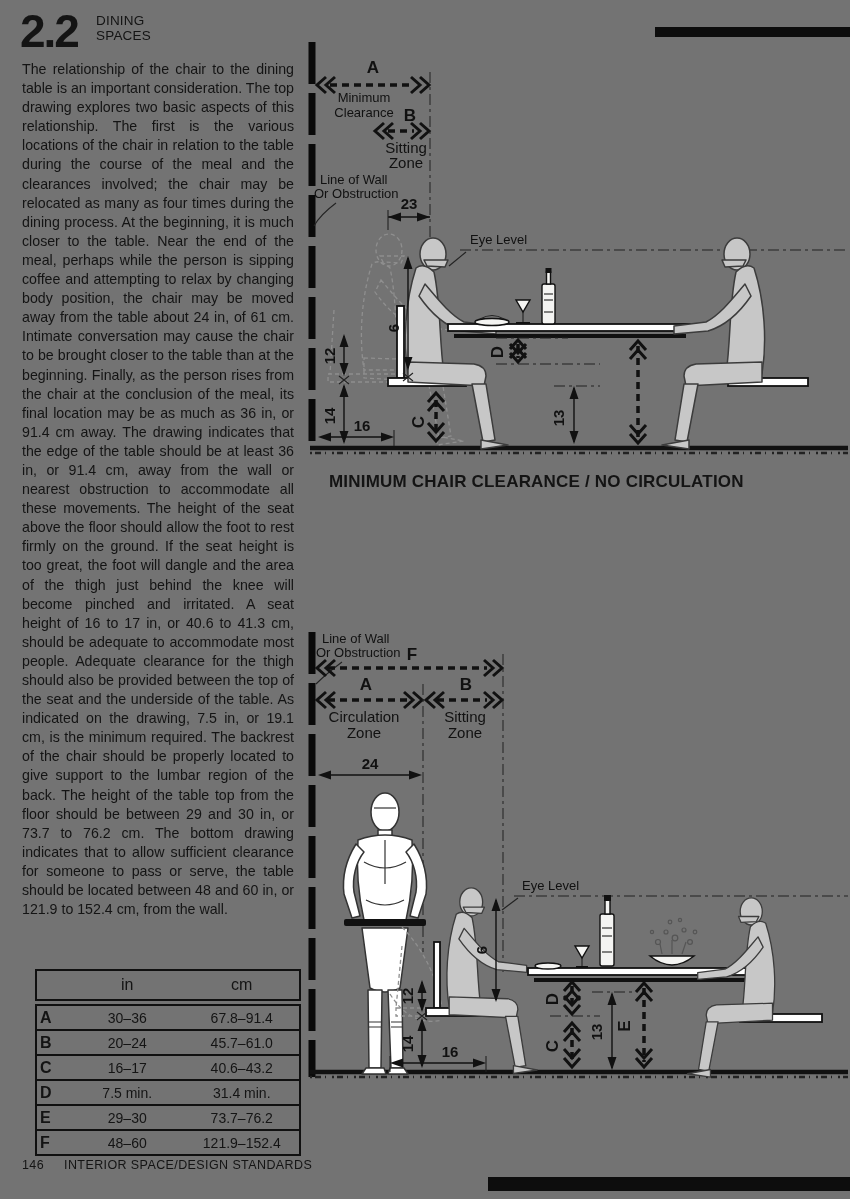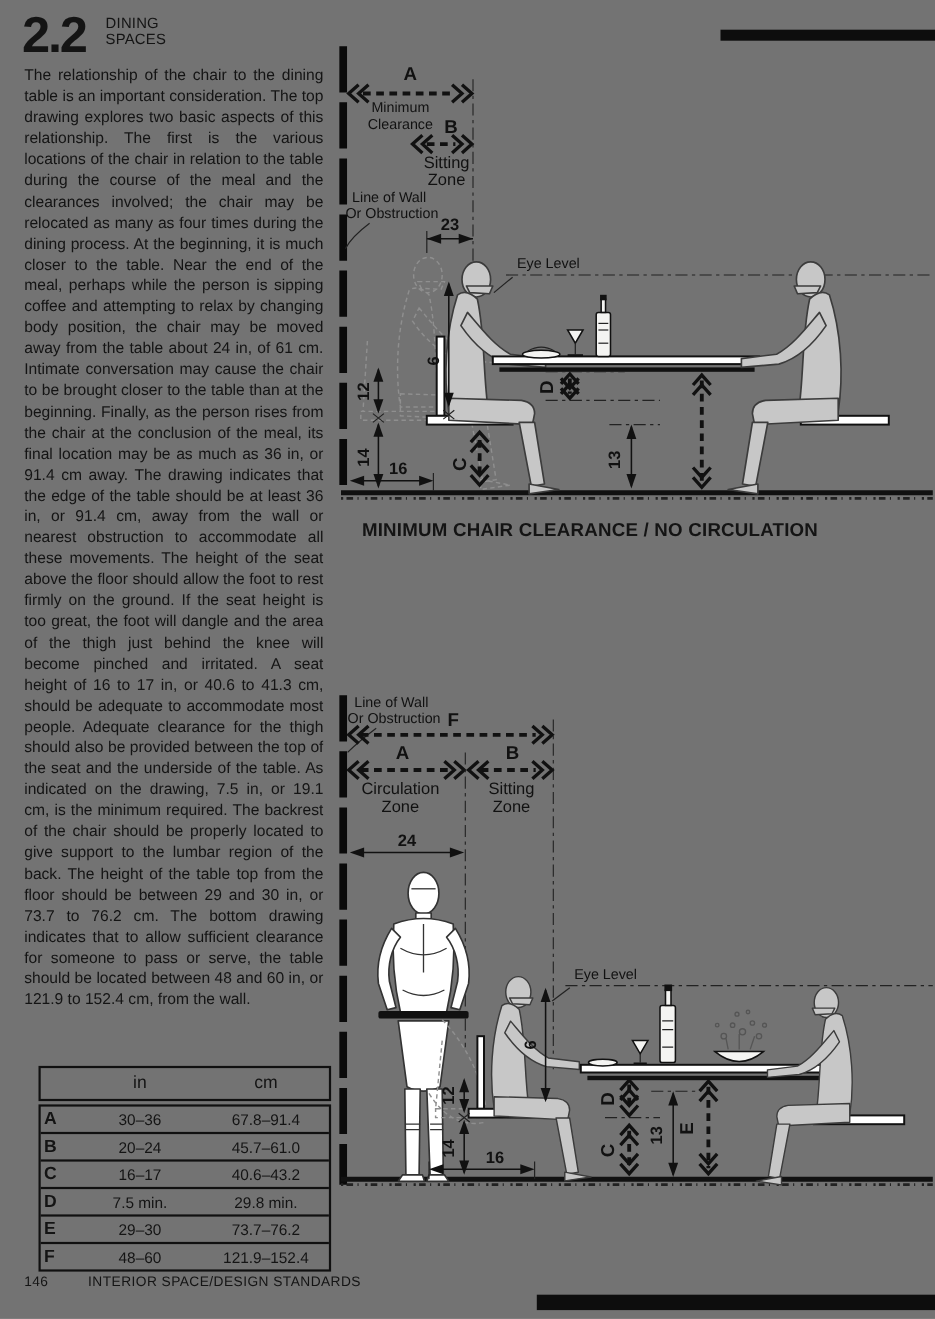--- a/index.html
+++ b/index.html
@@ -26,21 +26,21 @@
   .ctable .trow { display:flex; align-items:center; height:23px; border-top:2px solid #101010; font-size:14px; }
   .ctable .trow:first-child { border-top:none; }
   .cell-key { width:30px; padding-left:3px; font-weight:bold; font-size:16px; }
   .cell-in, .cell-cm { flex:1; text-align:center; }
   .thead .cell-in, .thead .cell-cm { font-weight:normal; }
   
   .caption { position:absolute; font-weight:bold; font-size:17px; letter-spacing:.2px; white-space:nowrap; }
   .cap1 { left:305px; top:472px;margin-left:24px; }
   .cap2 { left:305px; top:1100px; }
   .footer { position:absolute; left:22px; top:1158px; font-size:12.5px; letter-spacing:.4px; }
-  .footer .pnum { margin-right:36px; }
+  .footer .pnum { margin-right:20px; }
   
   .bar { position:absolute; background:#0d0d0d; }
   .bar-top { left:655px; top:27px; width:195px; height:10px; }
   .bar-bottom { left:488px; top:1177px; width:362px; height:14px; }
   
   .dwg { position:absolute; }
   .dwg1 { left:300px; top:28px; }
   .dwg2 { left:300px; top:622px; }
   svg text { font-family:"Liberation Sans", sans-serif; fill:#111; }
   .lbl-big { font-size:17px; font-weight:bold; }
@@ -433,21 +433,21 @@
         <span class="cell-cm">45.7–61.0</span>
       </div>
       <div class="trow">
         <span class="cell-key">C</span>
         <span class="cell-in">16–17</span>
         <span class="cell-cm">40.6–43.2</span>
       </div>
       <div class="trow">
         <span class="cell-key">D</span>
         <span class="cell-in">7.5 min.</span>
-        <span class="cell-cm">29.8 min.</span>
+        <span class="cell-cm">31.4 min.</span>
       </div>
       <div class="trow">
         <span class="cell-key">E</span>
         <span class="cell-in">29–30</span>
         <span class="cell-cm">73.7–76.2</span>
       </div>
       <div class="trow">
         <span class="cell-key">F</span>
         <span class="cell-in">48–60</span>
         <span class="cell-cm">121.9–152.4</span>

